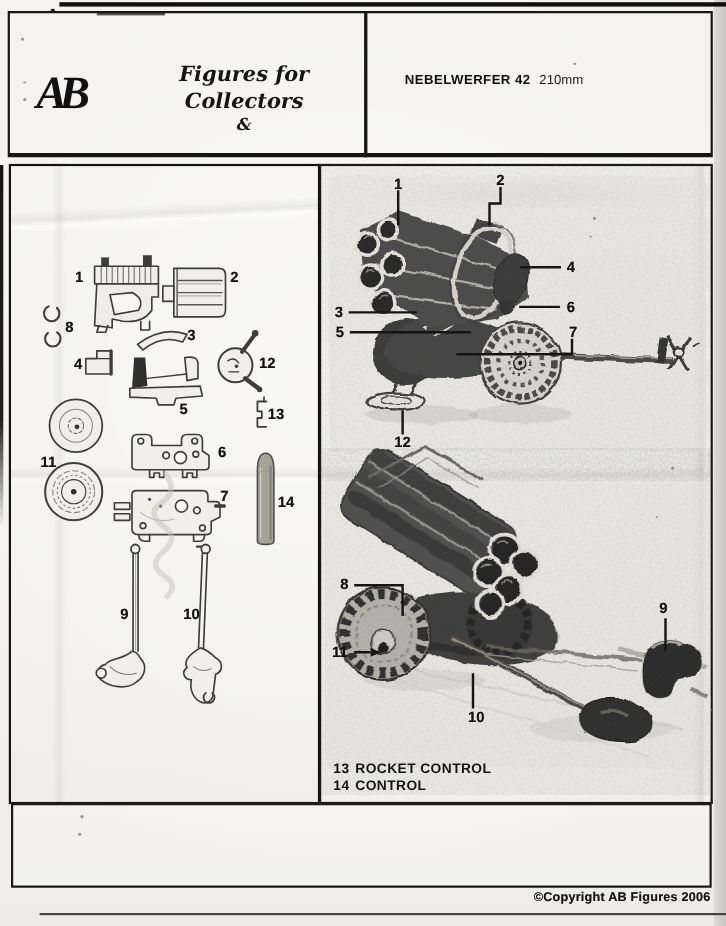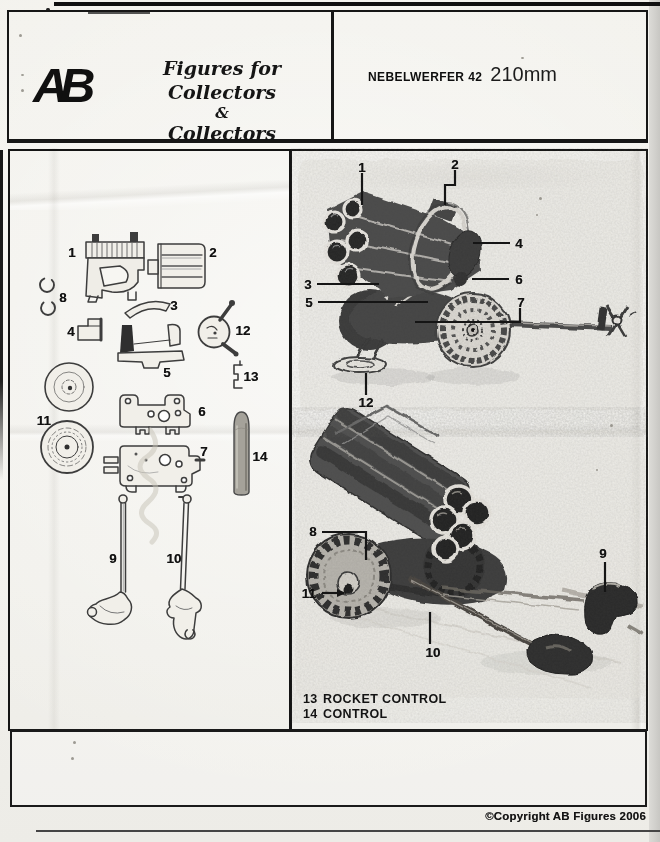--- a/index.html
+++ b/index.html
@@ -34,30 +34,30 @@
   
   .header-frame{left:7px;top:10px;width:641px;height:133px;box-sizing:border-box;
     border:2.3px solid #161616;border-bottom-width:4px;}
   .header-divider{left:331px;top:10px;width:2.6px;height:133px;background:#161616;}
   .main-frame{left:8px;top:149px;width:640px;height:582px;box-sizing:border-box;
     border:2.5px solid #141414;}
   .main-divider{left:289px;top:149px;width:2.6px;height:582px;background:#141414;}
   .strip-frame{left:10px;top:729px;width:637px;height:78px;box-sizing:border-box;
     border:2px solid #1a1a1a;border-top-width:3px;background:rgba(255,255,255,.25);}
   
-  .logo{left:33px;top:52px;width:100px;font-family:Liberation Sans, sans-serif;font-style:italic;
-    font-weight:bold;font-size:49px;line-height:66px;letter-spacing:-0.17em;color:#101010;}
+  .logo{left:33px;top:52px;width:100px;font-family:Liberation Serif, serif;font-style:italic;
+    font-weight:bold;font-size:42px;line-height:66px;letter-spacing:-0.17em;color:#101010;}
   .tagline{left:122px;top:56px;width:200px;text-align:center;color:#151515;
     font-family:"DejaVu Serif",serif;font-style:italic;font-weight:bold;}
   .tagline .l1{font-size:19px;line-height:24px;}
   .tagline .l2{font-size:15px;line-height:18px;}
   .tagline .l3{font-size:19px;line-height:23px;}
   .title-row{left:368px;top:63px;white-space:nowrap;}
   .title-main{font-weight:bold;font-size:12px;letter-spacing:.4px;color:#0e0e0e;}
-  .title-scale{font-size:20px;margin-left:8px;color:#1b1b1b;}
+  .title-scale{font-size:12px;margin-left:8px;color:#1b1b1b;}
   
   .pn,.co{position:absolute;transform:translate(-50%,-50%);font-weight:bold;
     font-size:13.5px;color:#111;text-shadow:0 0 .5px rgba(0,0,0,.55);}
   
   .legend{left:303px;top:692px;line-height:14.5px;color:#131313;}
   .legend .row{white-space:nowrap;font-weight:bold;font-size:12.5px;letter-spacing:.4px;}
   .legend .num{display:inline-block;width:20px;}
   
   .copyright{right:14px;top:810px;font-weight:bold;font-size:11.5px;
     letter-spacing:.2px;color:#141414;text-shadow:0 0 .5px rgba(0,0,0,.5);text-align:right;}
@@ -79,21 +79,20 @@
   <div class="abs topdash"></div>
   <div class="abs topdot"></div>
   <div class="abs scan-left-mark"></div>
 
   <div class="abs header-frame"></div>
   <div class="abs header-divider"></div>
   <div class="abs logo">AB</div>
   <div class="abs tagline">
     <div class="l1">Figures for Collectors</div>
     <div class="l2">&amp;</div>
-    <div class="l3">Collectors</div>
   </div>
   <div class="abs title-row">
     <span class="title-main">NEBELWERFER 42</span><span class="title-scale">210mm</span>
   </div>
 
   <div class="abs main-frame"></div>
   <div class="abs main-divider"></div>
   <div class="abs strip-frame"></div>
 
   <svg class="abs" style="left:8px;top:148px" width="282" height="583" viewBox="0 0 282 583">

